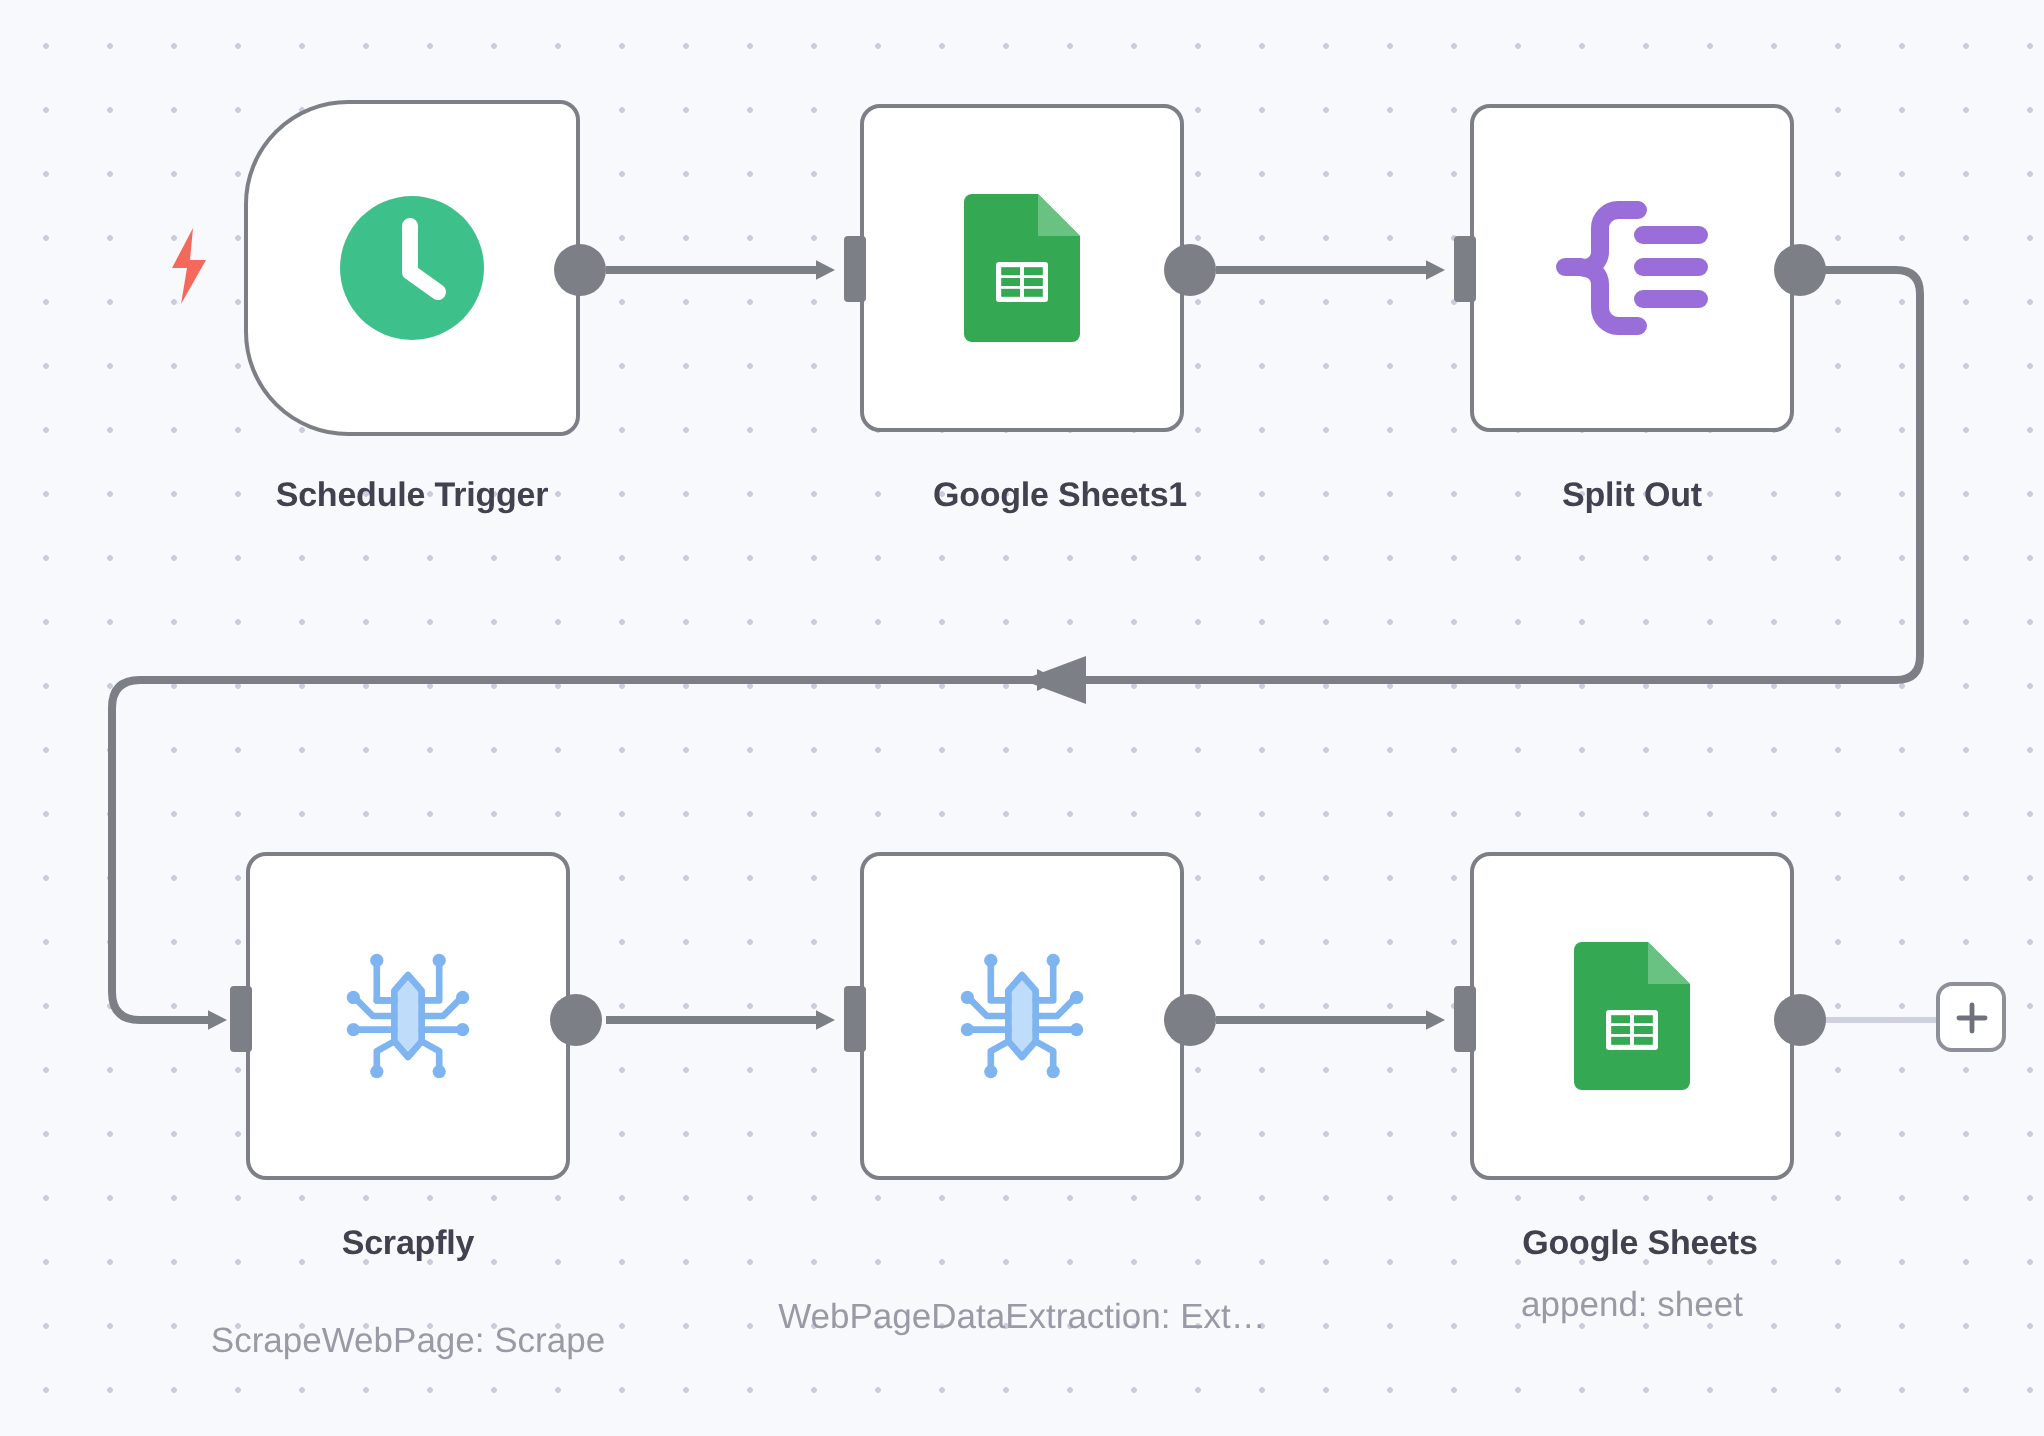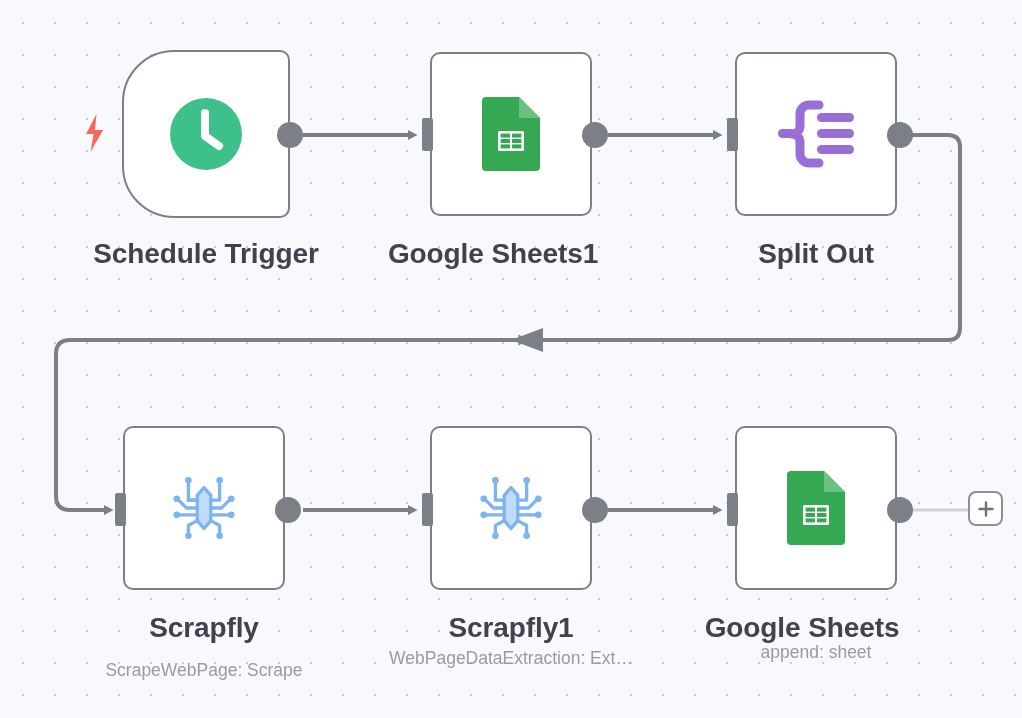--- a/index.html
+++ b/index.html
@@ -38,21 +38,21 @@
     align-items: center;
     justify-content: center;
   }
   .node.trigger {
     border-radius: 52px 10px 10px 52px;
   }
   .node-label {
     position: absolute;
     text-align: center;
     color: #414150;
-    font-size: 28px;
+    font-size: 17px;
     font-weight: bold;
     letter-spacing: -0.1px;
     white-space: nowrap;
   }
   .node-sub {
     position: absolute;
     text-align: center;
     color: #9a9aa6;
     font-size: 17.5px;
     font-weight: normal;
@@ -151,21 +151,21 @@
         <rect x="30" y="36.6" width="9.4" height="4" fill="#34a853"></rect>
         <rect x="18.6" y="42" width="9.4" height="4" fill="#34a853"></rect>
         <rect x="30" y="42" width="9.4" height="4" fill="#34a853"></rect>
         <rect x="18.6" y="47.4" width="9.4" height="4" fill="#34a853"></rect>
         <rect x="30" y="47.4" width="9.4" height="4" fill="#34a853"></rect>
       </svg>
     </span>
   </div>
   <div class="port-in" style="left:422px; top:118px;"></div>
   <div class="port-out" style="left:582px; top:122px;"></div>
-  <div class="node-label" style="left:343px; top:238px; width:300px;">Google Sheets1</div>
+  <div class="node-label" style="left:380px; top:238px; width:300px;">Google Sheets1</div>
 
   <div class="node" style="left:735px; top:52px; width:162px; height:164px;">
     <span class="icon-wrap">
       <svg viewBox="0 0 76 70" width="76" height="70">
         <rect x="0" y="30" width="17" height="9" rx="4.5" fill="#9a6ed8"></rect>
         <path d="M41,6 L31,6 A9,9 0 0,0 22,15 L22,27 A8,8 0 0,1 14,35
                  A8,8 0 0,1 22,43 L22,55 A9,9 0 0,0 31,64 L41,64" stroke="#9a6ed8" stroke-width="9" fill="none" stroke-linecap="round" stroke-linejoin="round"></path>
         <rect x="39" y="14" width="37" height="9" rx="4.5" fill="#9a6ed8"></rect>
         <rect x="39" y="30" width="37" height="9" rx="4.5" fill="#9a6ed8"></rect>
         <rect x="39" y="46" width="37" height="9" rx="4.5" fill="#9a6ed8"></rect>
@@ -231,41 +231,40 @@
           <circle cx="12" cy="47" r="3.4"></circle>
           <circle cx="68" cy="47" r="3.4"></circle>
           <circle cx="24" cy="68.5" r="3.4"></circle>
           <circle cx="56" cy="68.5" r="3.4"></circle>
         </g>
       </svg>
     </span>
   </div>
   <div class="port-in" style="left:422px; top:493px;"></div>
   <div class="port-out" style="left:582px; top:497px;"></div>
-  <div class="node-label" style="left:361px; top:612px; width:300px;">Scrapfly1</div>
   <div class="node-sub" style="left:341px; top:648px; width:340px;">WebPageDataExtraction: Ext…</div>
 
   <div class="node" style="left:735px; top:426px; width:162px; height:164px;">
     <span class="icon-wrap">
       <svg viewBox="0 0 58 74" width="58" height="74">
         <path d="M4,0 L37,0 L58,21 L58,70 A4,4 0 0,1 54,74 L4,74 A4,4 0 0,1 0,70 L0,4 A4,4 0 0,1 4,0 Z" fill="#34a853"></path>
         <path d="M37,0 L58,21 L37,21 Z" fill="#6ac282"></path>
         <rect x="16" y="34" width="26" height="20" rx="1.5" fill="#ffffff"></rect>
         <rect x="18.6" y="36.6" width="9.4" height="4" fill="#34a853"></rect>
         <rect x="30" y="36.6" width="9.4" height="4" fill="#34a853"></rect>
         <rect x="18.6" y="42" width="9.4" height="4" fill="#34a853"></rect>
         <rect x="30" y="42" width="9.4" height="4" fill="#34a853"></rect>
         <rect x="18.6" y="47.4" width="9.4" height="4" fill="#34a853"></rect>
         <rect x="30" y="47.4" width="9.4" height="4" fill="#34a853"></rect>
       </svg>
     </span>
   </div>
   <div class="port-in" style="left:727px; top:493px;"></div>
   <div class="port-out" style="left:887px; top:497px;"></div>
-  <div class="node-label" style="left:652px; top:612px; width:300px;">Google Sheets</div>
+  <div class="node-label" style="left:670px; top:612px; width:300px;">Google Sheets</div>
   <div class="node-sub" style="left:666px; top:642px; width:300px;">append: sheet</div>
 
   <div class="plus-btn" style="left:968px; top:491px;">
     <span class="icon-wrap">
       <svg viewBox="0 0 18 18" width="18" height="18">
         <path d="M9,2.5 L9,15.5 M2.5,9 L15.5,9" stroke="#6f727d" stroke-width="2.4" stroke-linecap="round"></path>
       </svg>
     </span>
   </div>
 

